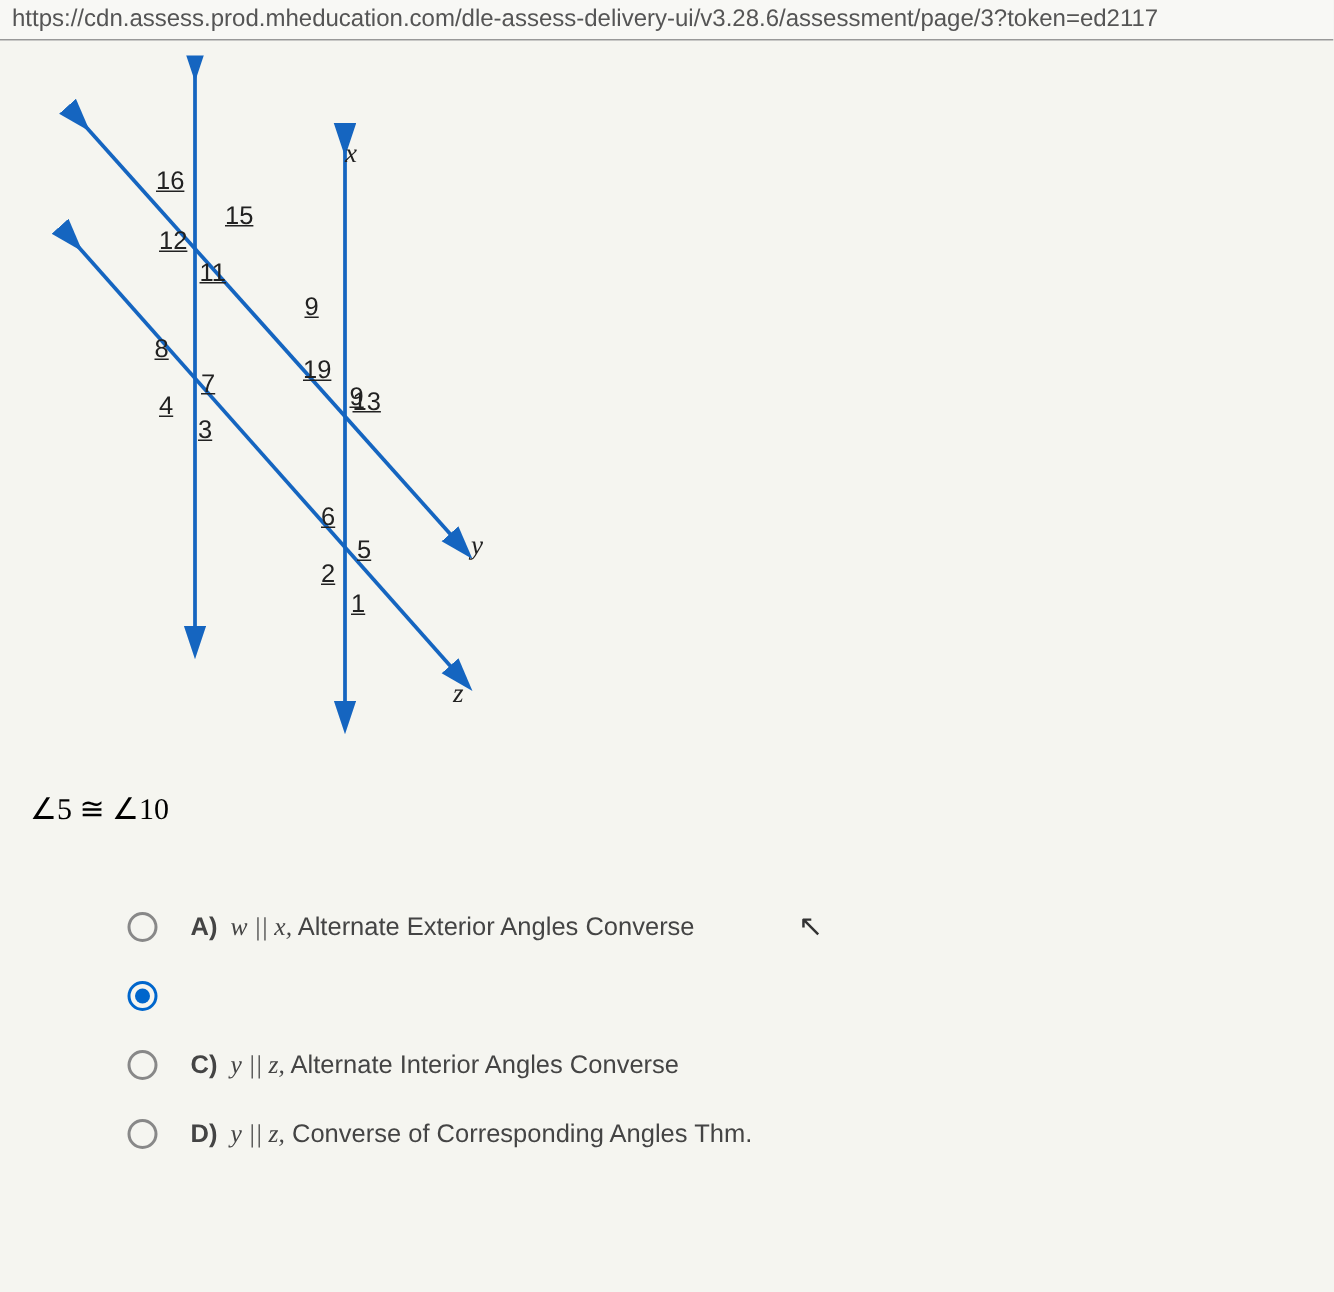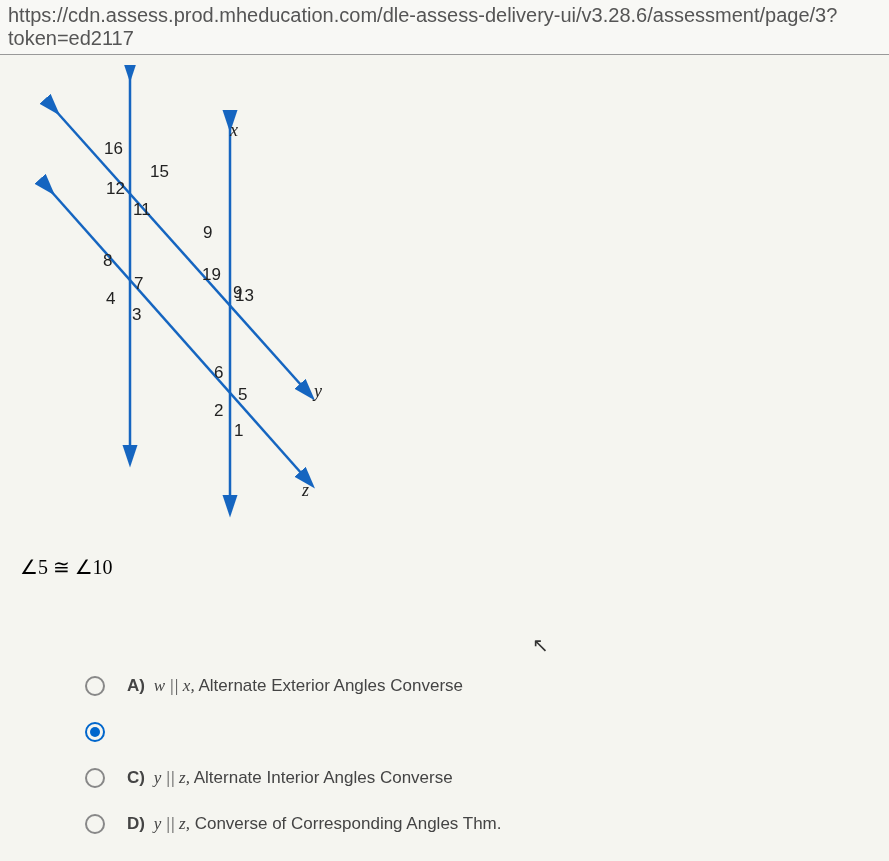--- a/index.html
+++ b/index.html
@@ -6,21 +6,21 @@
     body {
       font-family: Arial, Helvetica, sans-serif;
       background: #f5f5f0;
       width: 889px;
       height: 861px;
       overflow: hidden;
     }
     .url-bar {
       border-bottom: 1px solid #999;
       padding: 4px 8px;
-      font-size: 20px;
+      font-size: 16px;
       color: #555;
       background: #f8f8f5;
     }
     .content {
       padding: 10px;
       position: relative;
     }
     .diagram-area {
       position: relative;
       width: 350px;
@@ -30,36 +30,37 @@
     .diagram-area svg {
       position: absolute;
       top: 0;
       left: 0;
     }
     .angle-label {
       position: absolute;
       font-size: 17px;
       color: #222;
       font-family: Arial, sans-serif;
+      text-decoration: underline;
     }
     .line-label {
       position: absolute;
       font-size: 18px;
       font-style: italic;
       color: #222;
       font-family: 'Times New Roman', serif;
     }
     .statement {
       margin-top: 20px;
       margin-left: 10px;
       font-size: 20px;
       font-family: 'Times New Roman', serif;
     }
     .answer-options {
-      margin-top: 97px;
+      margin-top: 56px;
       margin-left: 75px;
     }
     .option {
       display: flex;
       align-items: center;
       margin-bottom: 26px;
       font-size: 17px;
       color: #444;
     }
     .radio {

